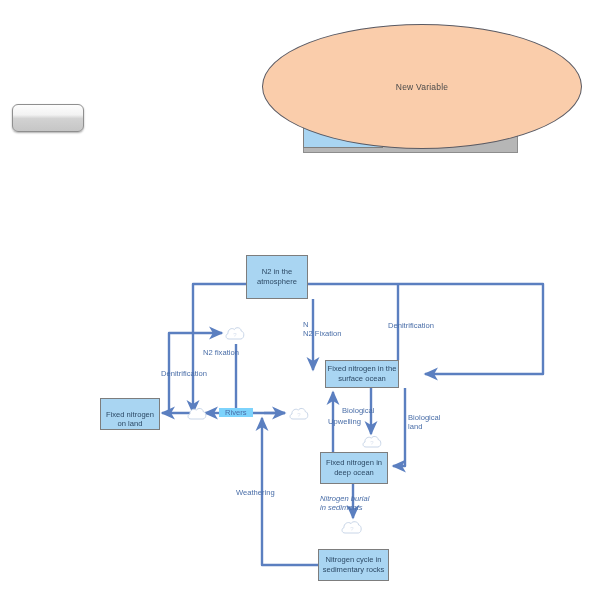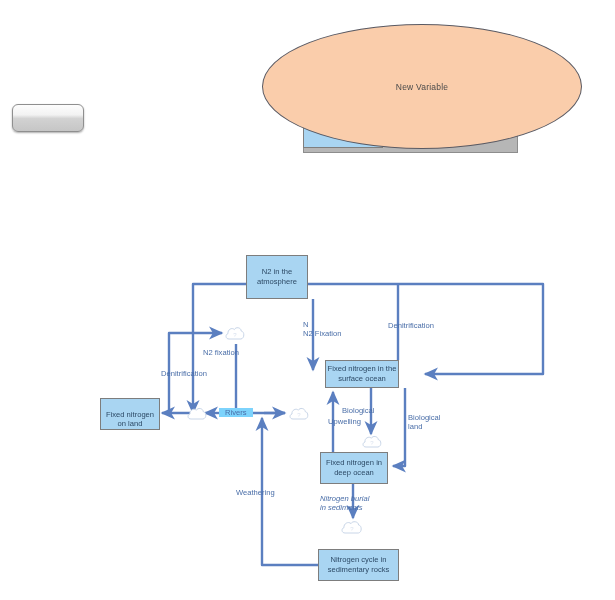--- a/index.html
+++ b/index.html
@@ -164,21 +164,21 @@
     </div>
 
     <div class="node" style="left:100px; top:398px; width:60px; height:32px;align-items:flex-end;">
       <span>Fixed nitrogen on land</span>
     </div>
 
     <div class="node" style="left:320px; top:452px; width:68px; height:32px;">
       <span>Fixed nitrogen in deep ocean</span>
     </div>
 
-    <div class="node" style="left:318px; top:549px; width:81px; height:32px;">
+    <div class="node" style="left:318px; top:549px; width:71px; height:32px;">
       <span>Nitrogen cycle in sedimentary rocks</span>
     </div>
 
     <svg class="cloud" style="left:224px; top:324px;" width="22" height="20" viewBox="0 0 22 20">
       <path d="M5,15 C1.5,15 1,10.5 4,9.6 C3.4,5.6 8,3 10.4,5.6 C11.6,2.6 17,3.2 17.2,7
                C20.6,7.4 20.8,14.2 17,15 Z" fill="#ffffff" stroke="#c9d6e8" stroke-width="1"></path>
       <text x="11" y="12.5" font-size="6" fill="#d7e0ee" text-anchor="middle" font-family="Liberation Sans, sans-serif">?</text>
     </svg>
 
     <svg class="cloud" style="left:186px; top:405px;" width="22" height="18" viewBox="0 0 22 18">

